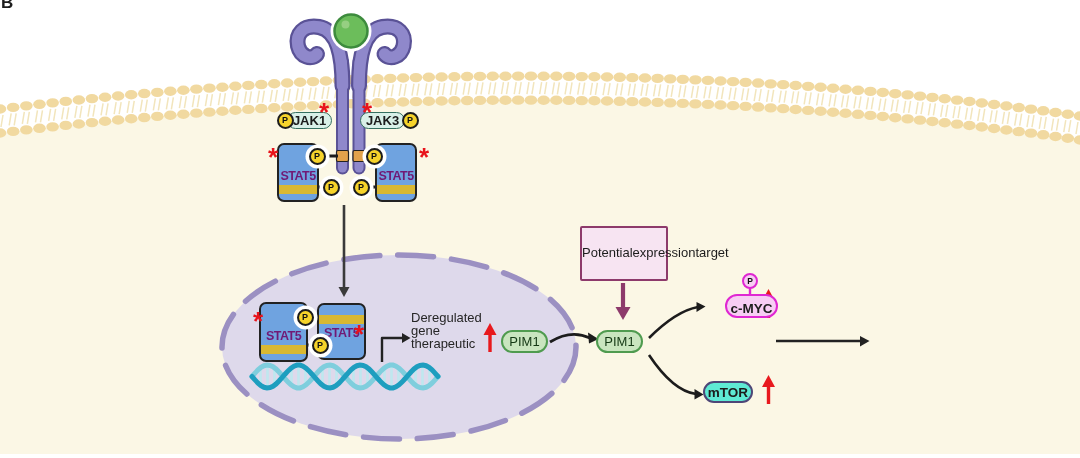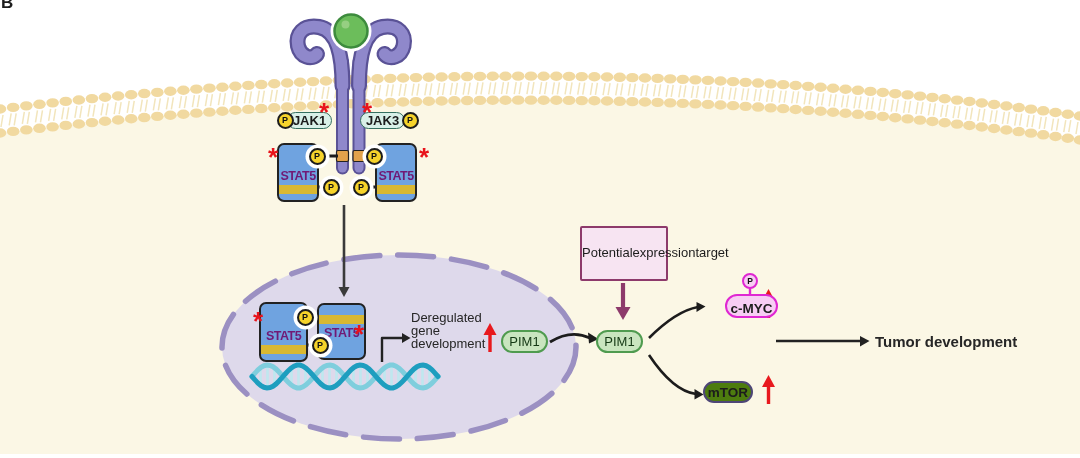--- a/index.html
+++ b/index.html
@@ -16,21 +16,21 @@
        color:#701a75;letter-spacing:-0.5px;}
   .pcirc{width:17px;height:17px;border-radius:50%;border:2px solid #1c1c1c;background:#F6D32B;
        display:flex;align-items:center;justify-content:center;font-size:9px;font-weight:bold;color:#111;box-sizing:border-box;}
   .halo{box-shadow:0 0 0 3.5px #ffffff;}
   .pink-p{width:16px;height:16px;border:2px solid #DF27D2;background:#F7CDF4;font-size:8.5px;}
   .ast{font-size:26px;line-height:12px;font-weight:bold;color:#E8131B;}
   .pill-green{border:2.4px solid #4F9B4F;background:#C9E5BF;border-radius:12px;
        display:flex;align-items:center;justify-content:center;font-size:13px;font-weight:normal;color:#143814;box-sizing:border-box;}
   .pill-cmyc{border:2.6px solid #DF27D2;background:#F7CDF4;border-radius:12px;
        display:flex;align-items:flex-end;justify-content:center;font-size:13.5px;font-weight:bold;color:#1c1c1c;box-sizing:border-box;margin-left:18px;}
-  .pill-mtor{border:2.4px solid #4E4677;background:#4d7c0f;border-radius:11px;
+  .pill-mtor{border:2.4px solid #4E4677;background:#5eead4;border-radius:11px;
        display:flex;align-items:center;justify-content:center;font-size:13.5px;font-weight:bold;color:#1c1c1c;box-sizing:border-box;}
   .therap{border:2.5px solid #8D3A6B;background:#F7E4F2;box-sizing:border-box;
        display:flex;flex-direction:row;align-items:center;justify-content:space-between;
        font-size:13px;line-height:14.5px;font-weight:normal;color:#1c1c1c;border-radius:2px;}
   .dereg{font-size:13px;line-height:13.2px;font-weight:normal;color:#262626;}
   .tumor{font-size:15px;font-weight:bold;color:#262626;}
   .blkline{display:block;}
 </style>
 </head>
 <body>
@@ -523,21 +523,21 @@
   <div class="abs ast" style="left:319px;top:106px;">*</div>
   <div class="abs ast" style="left:362px;top:106px;">*</div>
   <div class="abs ast" style="left:268px;top:151px;">*</div>
   <div class="abs ast" style="left:419px;top:151px;">*</div>
   <div class="abs ast" style="left:253px;top:315px;">*</div>
   <div class="abs ast" style="left:354px;top:328px;">*</div>
 
   <div class="abs dereg" style="left:411px;top:311px;width:100px;">
     <span class="blkline">Deregulated</span>
     <span class="blkline">gene</span>
-    <span class="blkline">development</span>
+    <span class="blkline">therapeutic</span>
   </div>
 
   <div class="abs pill-green" style="left:501px;top:330px;width:47px;height:23px;">
     <span>PIM1</span>
   </div>
   <div class="abs pill-green" style="left:596px;top:330px;width:47px;height:23px;">
     <span>PIM1</span>
   </div>
 
   <div class="abs therap" style="left:580px;top:226px;width:88px;height:55px;">
@@ -546,15 +546,14 @@
     <span>target</span>
   </div>
 
   <div class="abs pill-cmyc" style="left:707px;top:294px;width:53px;height:24px;">
     <span>c-MYC</span>
   </div>
   <div class="abs pill-mtor" style="left:703px;top:381px;width:50px;height:22px;">
     <span>mTOR</span>
   </div>
 
-  <div class="abs tumor" style="left:875px;top:333px;">Tumor development</div>
 
 </div>
 
 </body></html>

